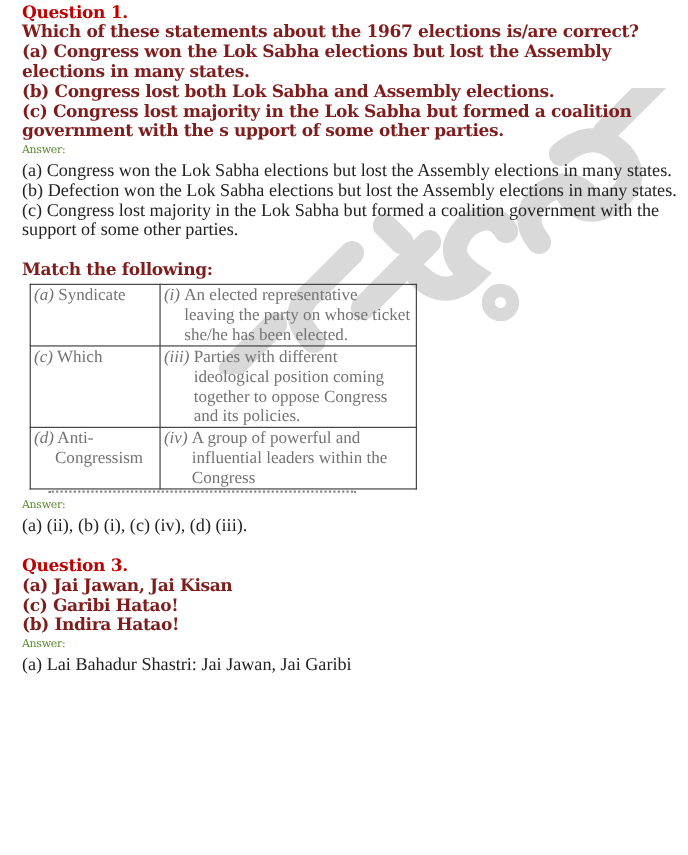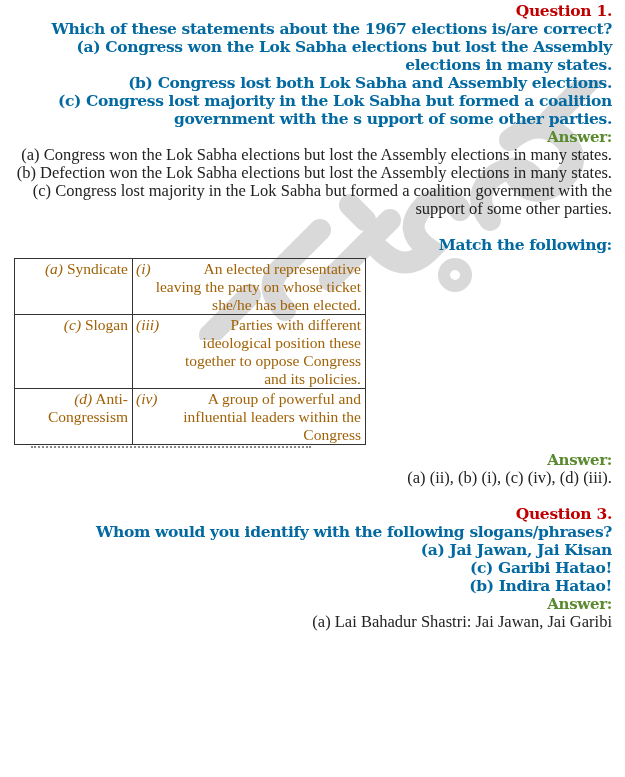--- a/index.html
+++ b/index.html
@@ -1,24 +1,24 @@
 <!DOCTYPE html>
 <html><head>
 <meta charset="utf-8">
 <style>
   html, body { margin: 0; padding: 0; background: #ffffff; }
   body { width: 625px; height: 777px; overflow: hidden; position: relative; }
-  .page { position: absolute; left: 7px; top: 2px; width: 605px; text-align: right; }
+  .page { position: absolute; left: 20px; top: 2px; width: 605px; }
   .qhead { font-family: "DejaVu Serif", serif; font-weight: bold; color: #c00000; font-size: 15.5px; line-height: 18px; letter-spacing: -0.3px; }
-  .qtext { font-family: "DejaVu Serif", serif; font-weight: bold; color: #0369a1; font-size: 15.5px; line-height: 18px; letter-spacing: -0.35px; }
-  .ans { font-family: "DejaVu Serif", serif; font-weight: bold; color: #5a8a2e; font-size: 15px; line-height: 18px; letter-spacing: -0.3px; }
+  .qtext { font-family: "DejaVu Serif", serif; font-weight: bold; color: #7f1d1d; font-size: 15.5px; line-height: 18px; letter-spacing: -0.35px; }
+  .ans { font-family: "DejaVu Serif", serif; font-weight: normal; color: #5a8a2e; font-size: 10px; line-height: 18px; letter-spacing: -0.3px; }
   .atext { font-family: "Liberation Serif", serif; color: #222; font-size: 16.5px; line-height: 18px; }
   .gap { height: 18px; }
   .wm { position: absolute; left: 190px; top: 80px; width: 440px; height: 260px; pointer-events: none; }
-  table.match { border-collapse: collapse; margin-top: 4px; margin-left: 7px; font-family: "Liberation Serif", serif; font-size: 15.5px; color: #a16207; }
+  table.match { border-collapse: collapse; margin-top: 4px; margin-left: 7px; font-family: "Liberation Serif", serif; font-size: 15.5px; color: #737373; }
   table.match td { border: 1.5px solid #333; vertical-align: top; padding: 1px 4px 0 3px; line-height: 18px; }
   table.match td.c1 { width: 110px; }
   table.match td.c2 { width: 225px; }
   .lbl { font-style: italic; }
   .cell2 { display: flex; }
   .cell2 .num { flex: none; }
   .cell2 .txt { flex: 1; }
   .indent { padding-left: 19px; }
   .cutline { height: 6px; position: relative; margin-left: 24px; overflow: hidden; }
   .cutline span { display: block; height: 3px; width: 280px; margin-top: 1px; border-top: 2px dotted #888; }
@@ -58,42 +58,41 @@
 
   <table class="match">
     <tbody>
         <tr>
       <td class="c1"><span class="lbl">(a)</span> <span>Syndicate</span></td>
       <td class="c2">
             <div class="cell2"><span class="num lbl">(i)</span>&nbsp;<span class="txt">An elected representative leaving the party on whose ticket she/he has been elected.</span></div>
           </td>
     </tr>
     <tr>
-      <td class="c1"><span class="lbl">(c)</span> <span>Slogan</span></td>
+      <td class="c1"><span class="lbl">(c)</span> <span>Which</span></td>
       <td class="c2">
-            <div class="cell2"><span class="num lbl">(iii)</span>&nbsp;<span class="txt">Parties with different ideological position these together to oppose Congress and its policies.</span></div>
+            <div class="cell2"><span class="num lbl">(iii)</span>&nbsp;<span class="txt">Parties with different ideological position coming together to oppose Congress and its policies.</span></div>
           </td>
     </tr>
     <tr>
       <td class="c1"><span class="lbl">(d)</span> <span>Anti-</span><div class="indent">Congressism</div></td>
       <td class="c2">
             <div class="cell2"><span class="num lbl">(iv)</span>&nbsp;<span class="txt">A group of powerful and influential leaders within the Congress</span></div>
           </td>
     </tr>
   </tbody>
     </table>
   <div class="cutline">
       <span></span>
     </div>
 
   <div class="ans">Answer:</div>
   <div class="atext">(a) (ii), (b) (i), (c) (iv), (d) (iii).</div>
 
   <div class="gap"></div>
 
   <div class="qhead">Question 3.</div>
-  <div class="qtext">Whom would you identify with the following slogans/phrases?</div>
   <div class="qtext">(a) Jai Jawan, Jai Kisan</div>
   <div class="qtext">(c) Garibi Hatao!</div>
   <div class="qtext">(b) Indira Hatao!</div>
   <div class="ans">Answer:</div>
   <div class="atext">(a) Lai Bahadur Shastri: Jai Jawan, Jai Garibi</div>
 </div>
 
 </body></html>

